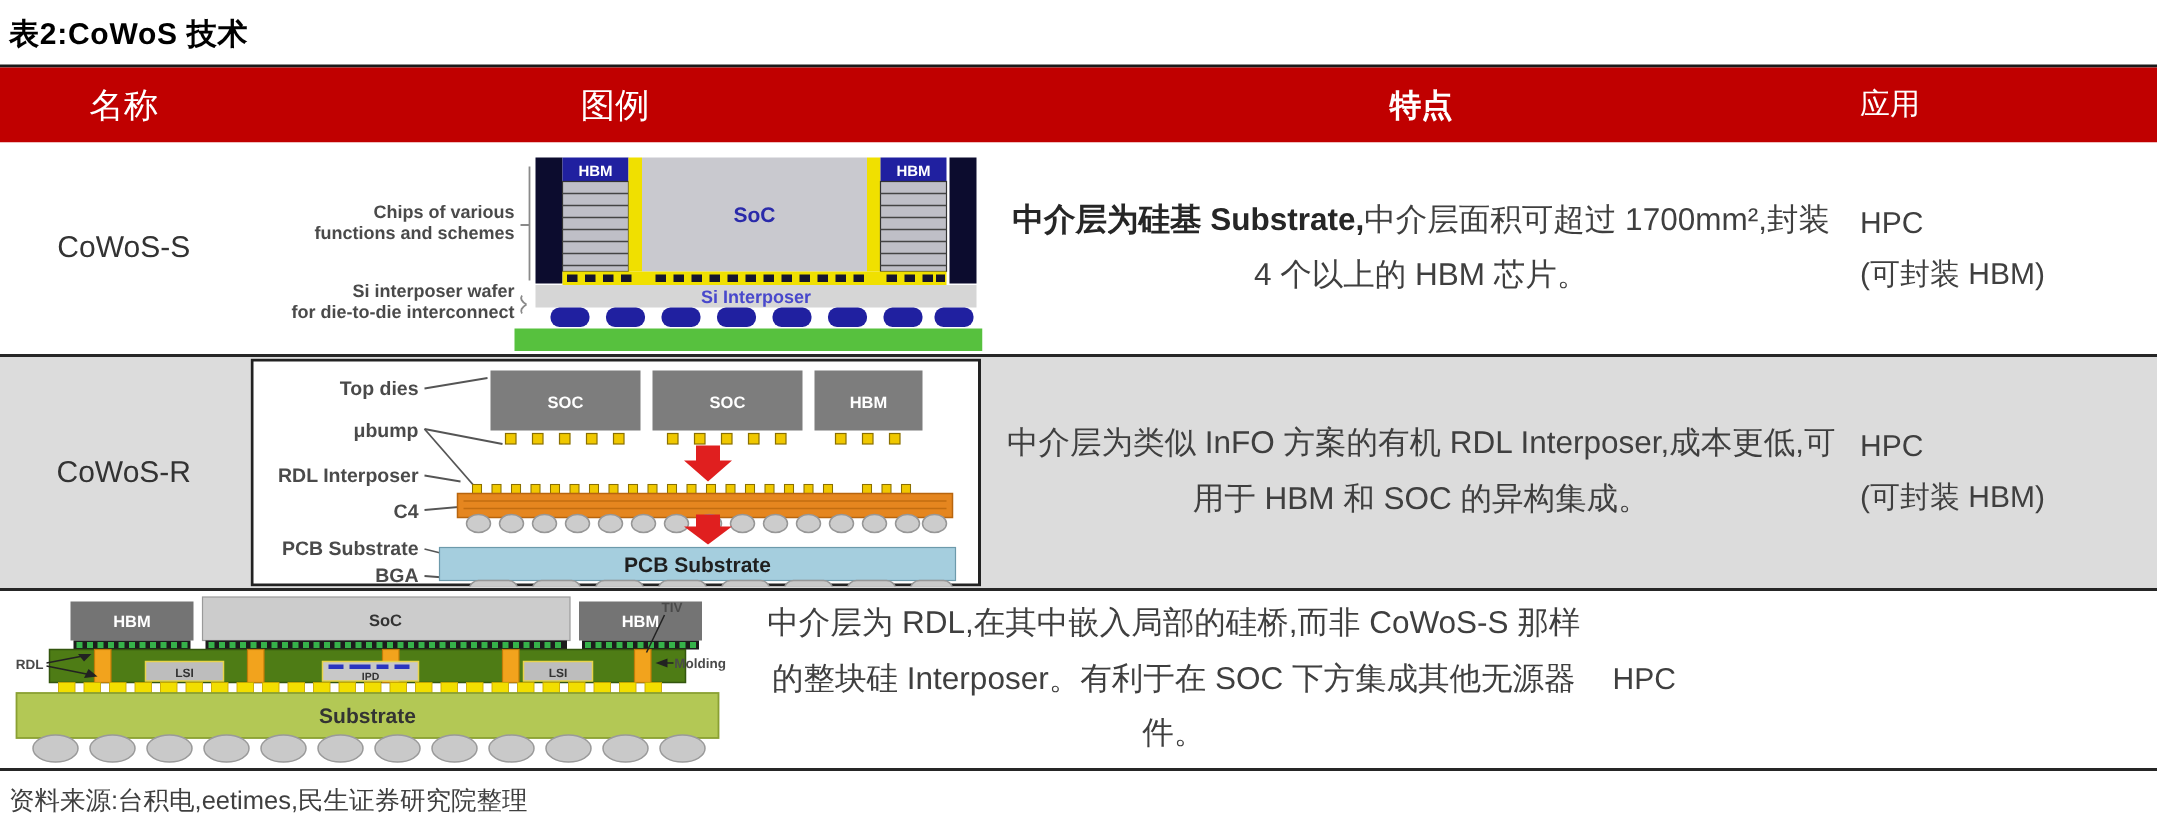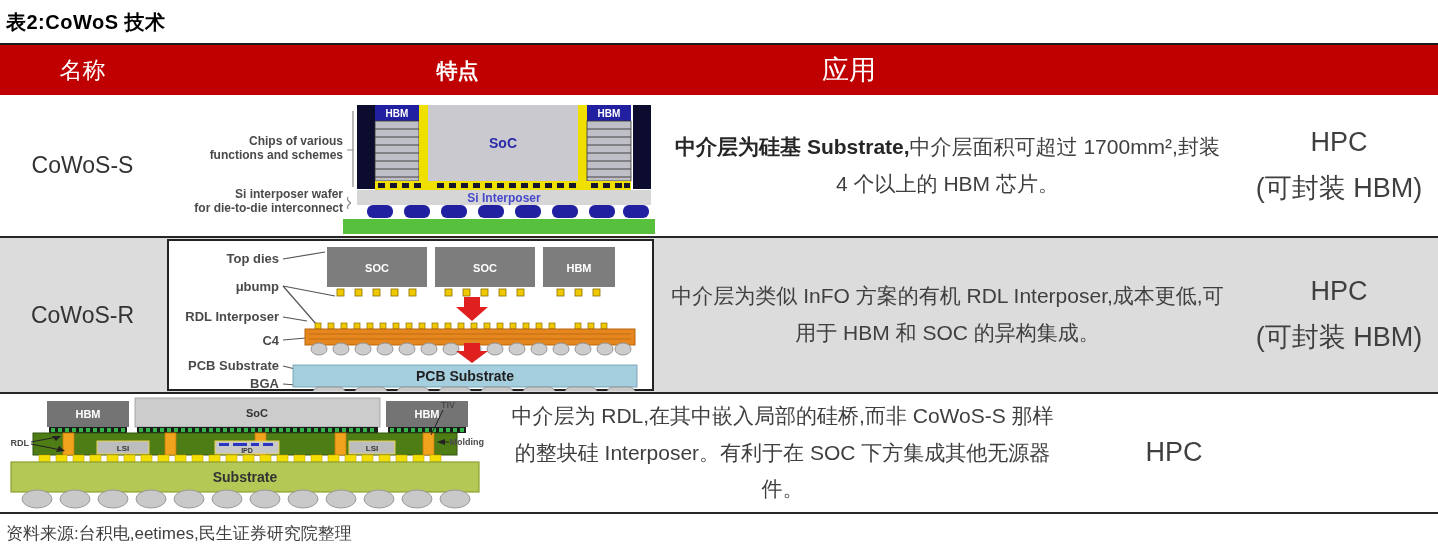--- a/index.html
+++ b/index.html
@@ -9,39 +9,40 @@
   .table{width:1438px;border-top:2px solid #1a1a1a;}
   .thead{display:flex;background:#c00000;height:50px;align-items:center;}
   .th{color:#ffffff;font-size:23px;text-align:center;}
   .trow{display:flex;align-items:center;}
   .row-s{height:141px;background:#ffffff;}
   .row-r{height:158px;background:#dcdcdc;border-top:2px solid #262626;border-bottom:2px solid #262626;box-sizing:border-box;}
   .row-l{height:118px;background:#ffffff;}
   .col-name{width:165px;flex:0 0 165px;text-align:center;}
   .col-legend{width:490px;flex:0 0 490px;display:flex;justify-content:center;align-items:center;}
   .col-feature{width:585px;flex:0 0 585px;text-align:center;font-size:21px;line-height:1.75;padding:0 12px;box-sizing:border-box;}
-  .col-app{width:198px;flex:0 0 198px;text-align:center;font-size:27px;line-height:1.7;}
-  .name-cell{font-size:23px;color:#333333;}
+  .col-app{width:198px;flex:0 0 198px;text-align:left;font-size:20px;line-height:1.7;}
+  .name-cell{font-size:20px;color:#333333;}
   .b{font-weight:bold;color:#262626;}
   .source{border-top:2px solid #262626;font-size:17px;color:#3f3f3f;padding:8px 6px;}
   .diagbox{background:#ffffff;}
   svg .dlab{font-weight:bold;fill:#4a4a4a;}
   svg text{font-family:"Liberation Sans","DejaVu Sans",sans-serif;}
 </style>
 </head>
 <body>
 
 <div class="page">
 
   <div class="title">表2:CoWoS 技术</div>
 
   <div class="table">
 
     <div class="thead">
       <div class="th col-name">名称</div>
+      <div class="th col-legend">图例</div>
       <div class="th col-feature" style="font-weight:bold;line-height:1;">特点</div>
       <div class="th col-app" style="line-height:1;">应用</div>
     </div>
 
     <div class="trow row-s">
       <div class="col-name name-cell">CoWoS-S</div>
       <div class="col-legend">
         <svg width="490" height="138" viewBox="0 0 490 138">
 
           <text x="178" y="48" text-anchor="end" class="dlab" font-size="12">Chips of various</text>

